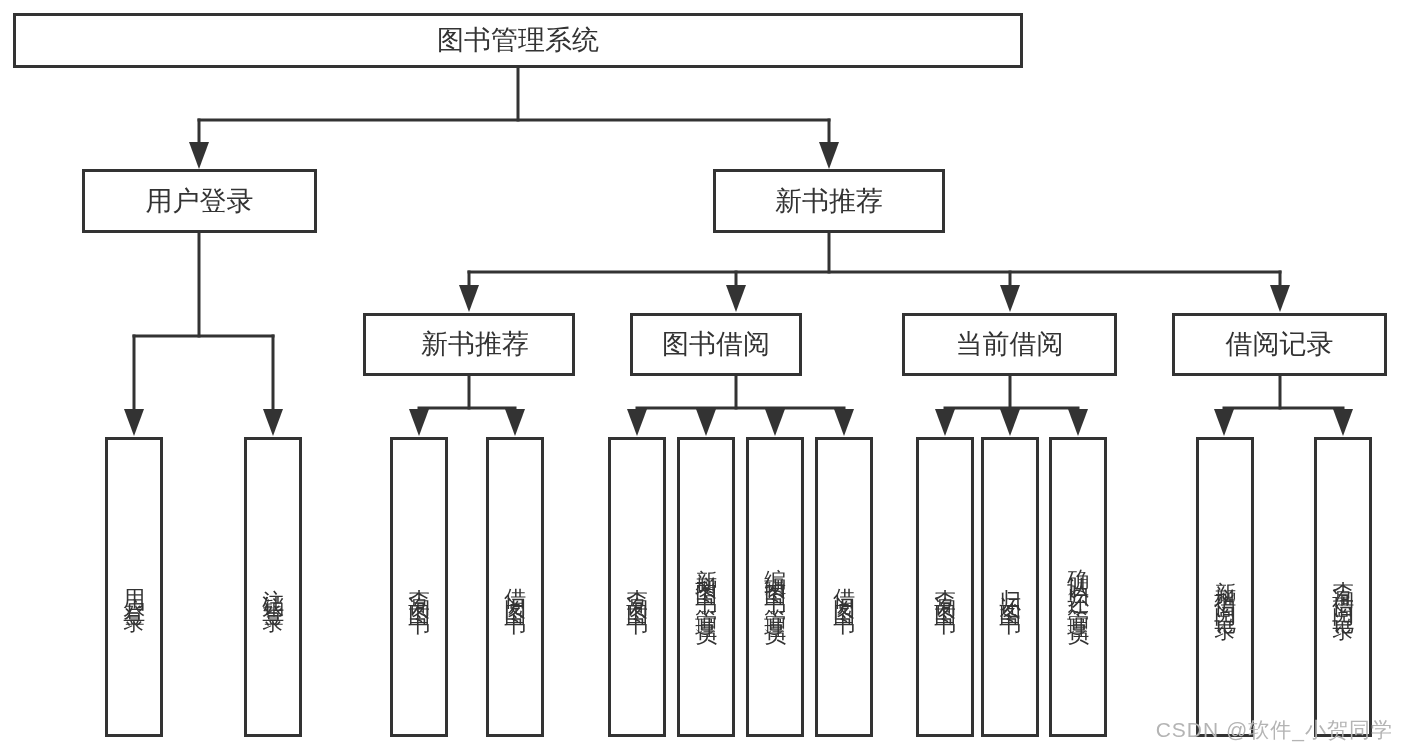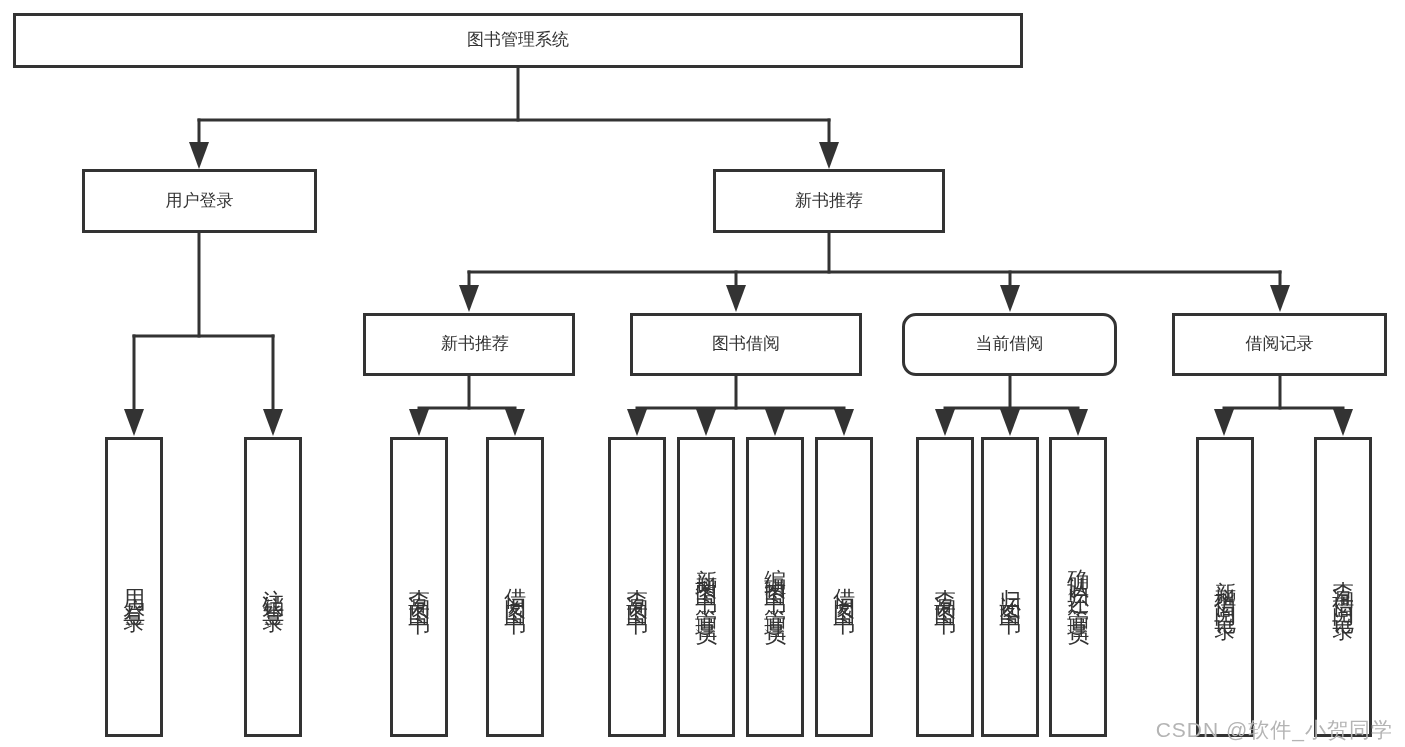--- a/index.html
+++ b/index.html
@@ -23,40 +23,40 @@
   }
   .box {
     position: absolute;
     box-sizing: border-box;
     background: #ffffff;
     border: 3px solid #333333;
     color: #333333;
     display: flex;
     align-items: center;
     justify-content: center;
-    font-size: 17px;
+    font-size: 27px;
     z-index: 2;
     text-align: center;
     line-height: 1.2;
   }
   .leaf {
     font-size: 22px;
   }
   .leaf .lbl {
     writing-mode: vertical-rl;
     text-orientation: mixed;
     letter-spacing: 8px;
   }
   
   #node-root            { left: 13px;   top: 13px;  width: 1010px; height: 55px; }
   #node-user-login      { left: 82px;   top: 169px; width: 235px;  height: 64px; }
   #node-book-management { left: 713px;  top: 169px; width: 232px;  height: 64px; }
   #node-new-book-recommend { left: 363px;  top: 313px; width: 212px; height: 63px; padding-left: 12px; }
-  #node-book-borrowing     { left: 630px;  top: 313px; width: 232px; height: 63px; }
-  #node-current-borrowing  { left: 902px;  top: 313px; width: 215px; height: 63px; border-radius: 14px; }
+  #node-book-borrowing     { left: 630px;  top: 313px; width: 172px; height: 63px; }
+  #node-current-borrowing  { left: 902px;  top: 313px; width: 215px; height: 63px; }
   #node-borrowing-records  { left: 1172px; top: 313px; width: 215px; height: 63px; }
   .leaf { top: 437px; width: 58px; height: 300px; }
   #leaf-user-login             { left: 105px; }
   #leaf-logout-login           { left: 244px; }
   #leaf-recommend-query-books  { left: 390px; }
   #leaf-recommend-borrow-books { left: 486px; }
   #leaf-borrowing-query-books  { left: 608px; }
   #leaf-borrowing-add-books    { left: 677px; }
   #leaf-borrowing-edit-books   { left: 746px; }
   #leaf-borrowing-borrow-books { left: 815px; }

